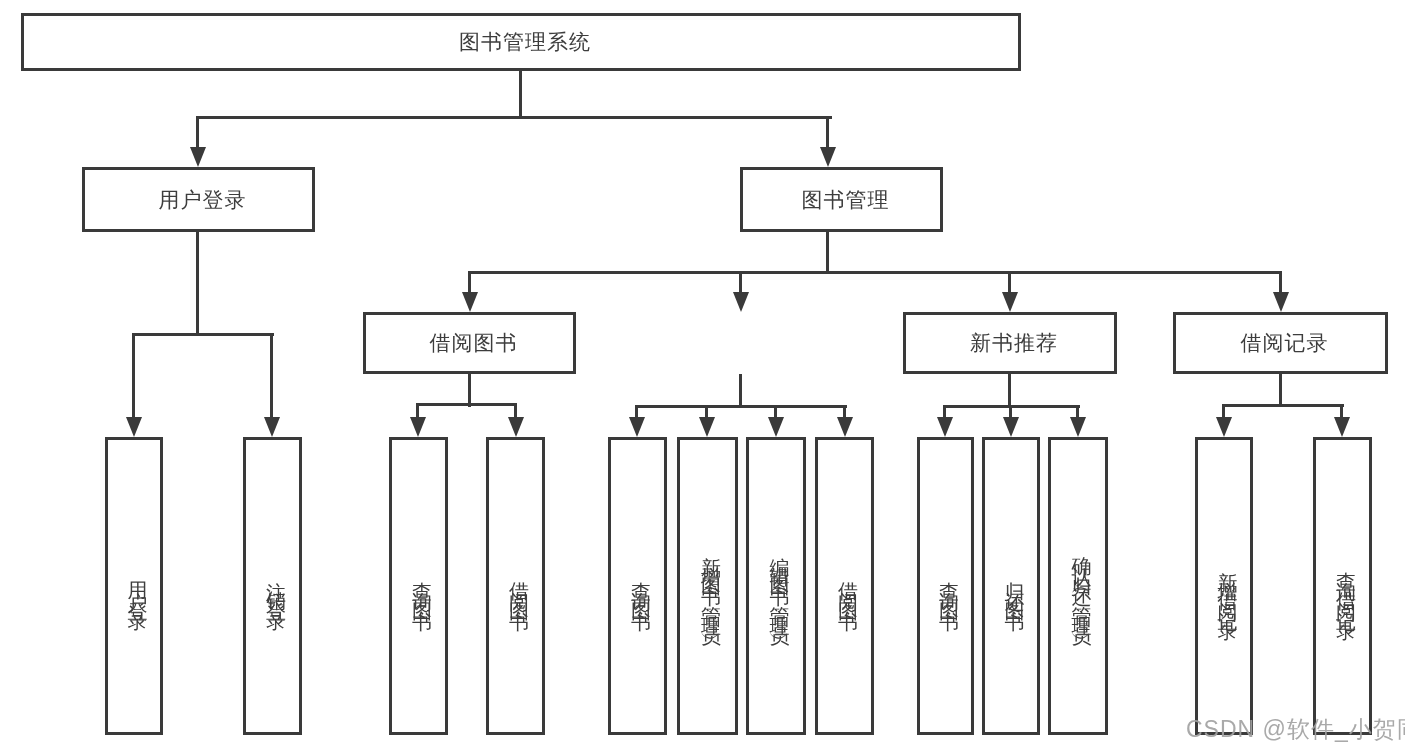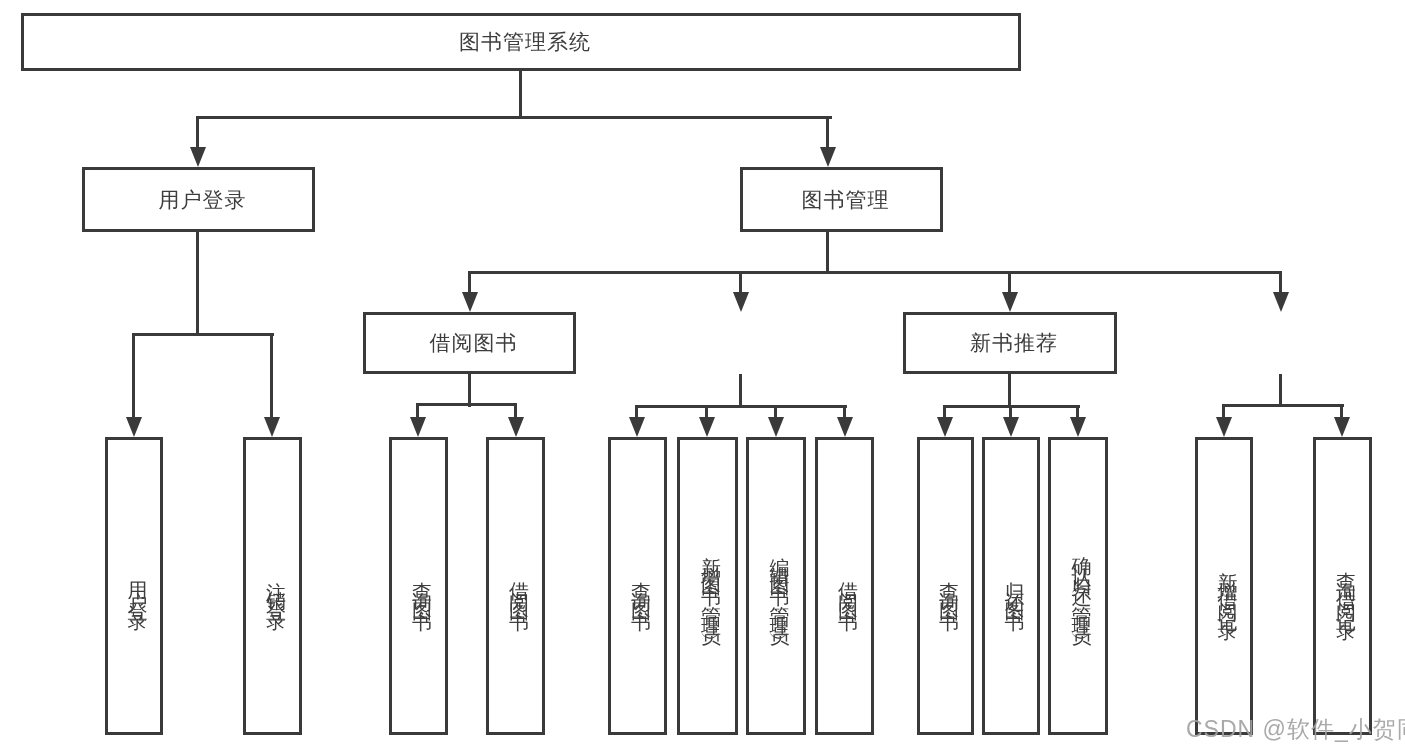--- a/index.html
+++ b/index.html
@@ -61,20 +61,23 @@
   </div>
   <div class="node" style="left:740px;top:167px;width:203px;height:65px;">
     <span>图书管理</span>
   </div>
 
   <div class="node" style="left:363px;top:312px;width:213px;height:62px;">
     <span>借阅图书</span>
   </div>
   <div class="node" style="left:903px;top:312px;width:214px;height:62px;">
     <span>新书推荐</span>
+  </div>
+  <div class="node" style="left:1173px;top:312px;width:215px;height:62px;">
+    <span>借阅记录</span>
   </div>
 
   <div class="node v-node" style="left:105px;top:437px;width:58px;height:298px;">
     <span class="vtxt">用户登录</span>
   </div>
   <div class="node v-node" style="left:243px;top:437px;width:59px;height:298px;">
     <span class="vtxt">注销登录</span>
   </div>
 
   <div class="node v-node" style="left:389px;top:437px;width:59px;height:298px;">

